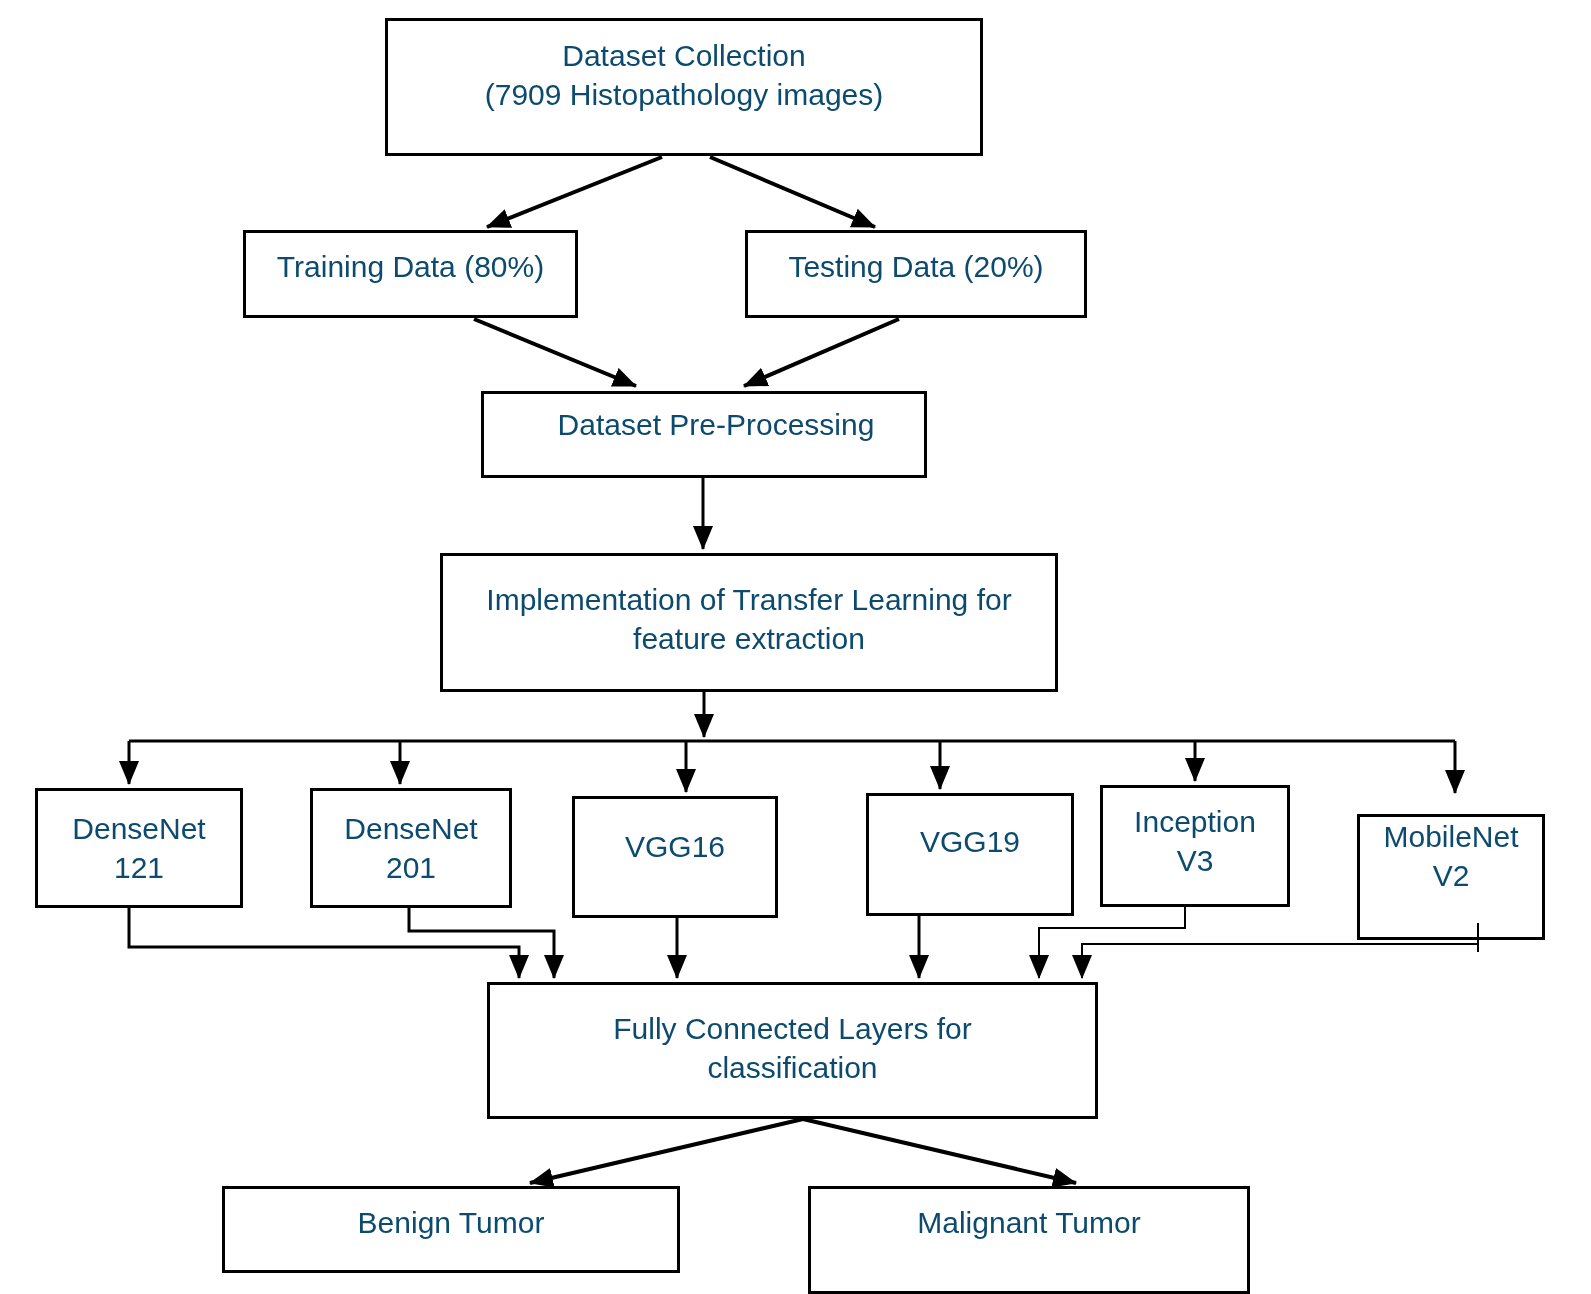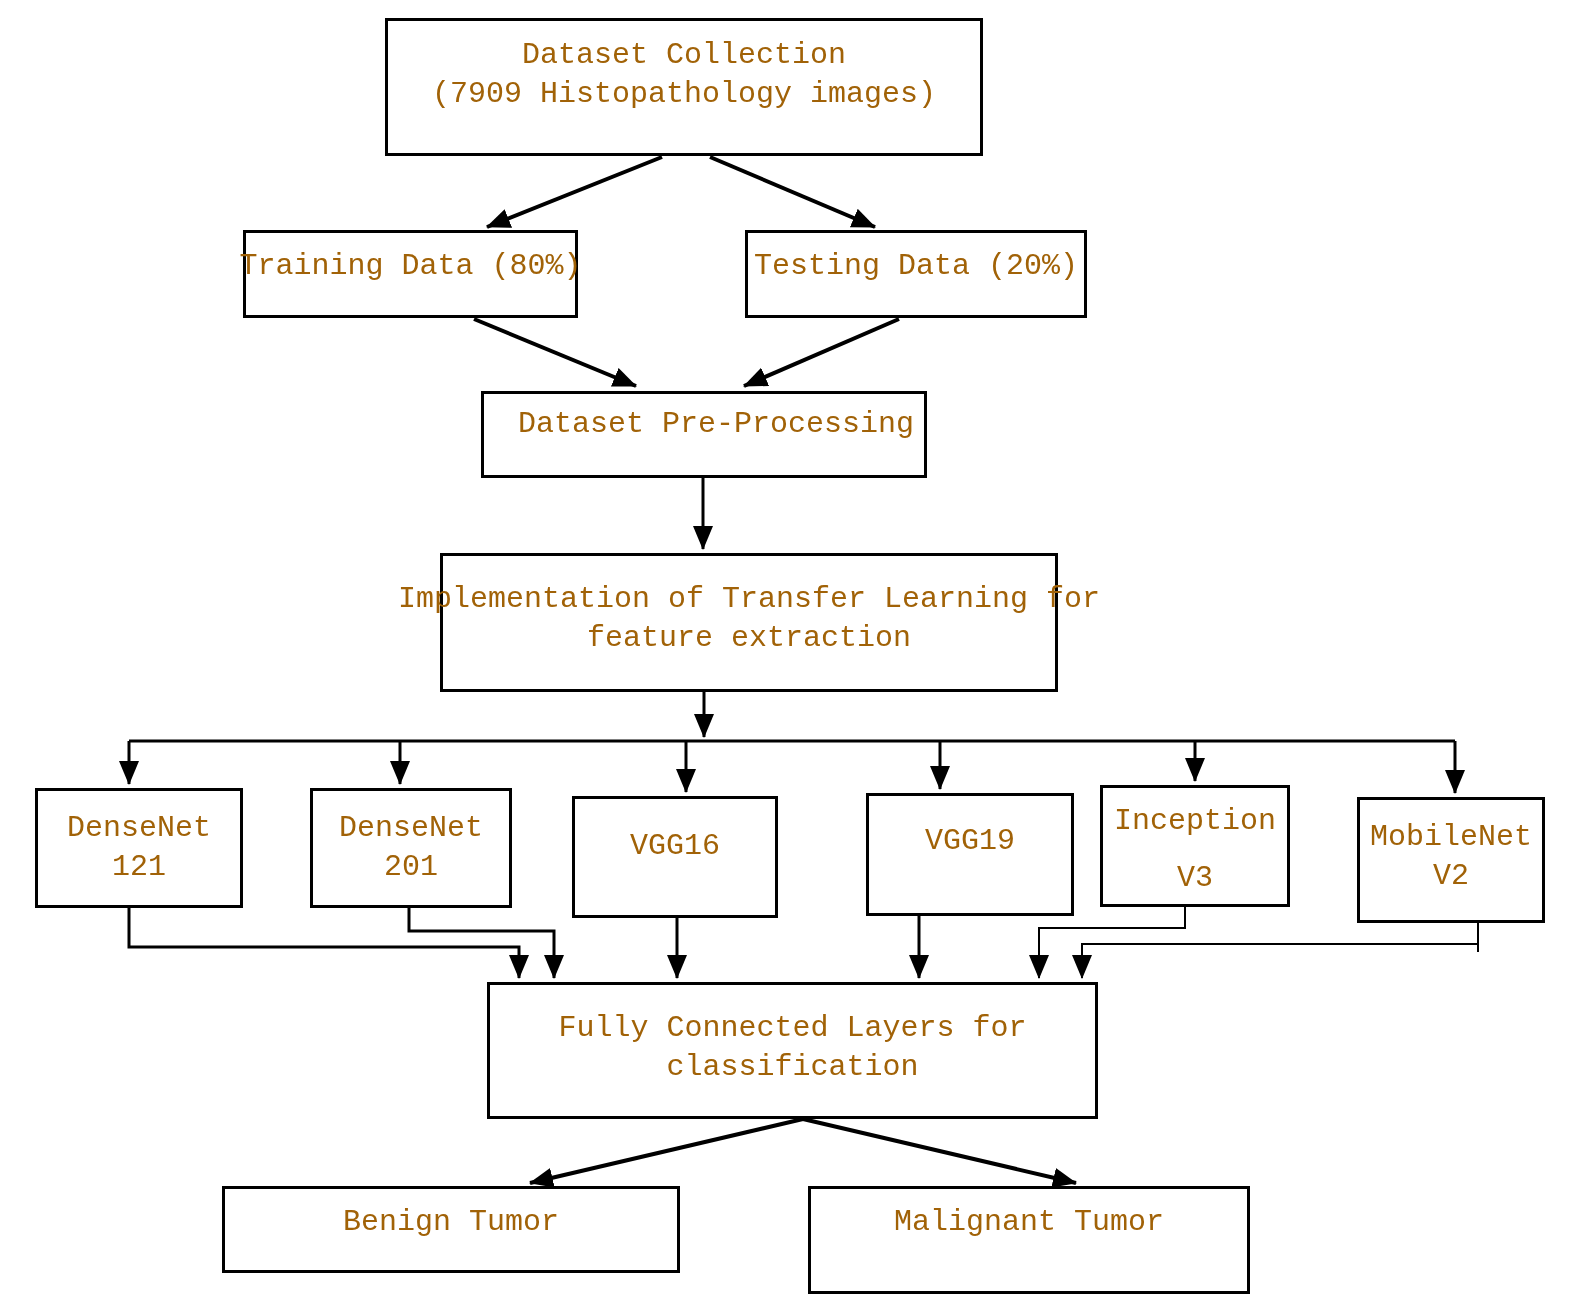--- a/index.html
+++ b/index.html
@@ -5,22 +5,22 @@
   html, body {
     margin: 0;
     padding: 0;
     background: #ffffff;
   }
   .canvas {
     position: relative;
     width: 1591px;
     height: 1294px;
     background: #ffffff;
-    font-family: Liberation Mono, monospace;
-    color: #a16207;
+    font-family: Liberation Sans, sans-serif;
+    color: #0c4a6e;
     overflow: hidden;
   }
   .node {
     position: absolute;
     box-sizing: border-box;
     border: 3px solid #000000;
     background: #ffffff;
     display: flex;
     flex-direction: column;
     align-items: center;
@@ -81,26 +81,26 @@
   </div>
 
   <div class="node" style="left:572px; top:796px; width:206px; height:122px; padding-top:28px;">
     <div class="line">VGG16</div>
   </div>
 
   <div class="node" style="left:830px; top:793px; width:208px; height:123px; padding-top:26px;margin-left:36px;">
     <div class="line">VGG19</div>
   </div>
 
-  <div class="node" style="left:1100px; top:785px; width:190px; height:122px; padding-top:14px;gap:18px;">
+  <div class="node" style="left:1100px; top:785px; width:190px; height:122px; padding-top:14px;">
     <div class="line">Inception</div>
     <div class="line">V3</div>
   </div>
 
-  <div class="node" style="left:1357px; top:797px; width:188px; height:126px; padding-top:18px;">
+  <div class="node" style="left:1357px; top:814px; width:188px; height:126px; ">
     <div class="line">MobileNet</div>
     <div class="line">V2</div>
   </div>
 
   <div class="node" style="left:487px; top:982px; width:611px; height:137px; padding-top:24px;">
     <div class="line">Fully Connected Layers for</div>
     <div class="line">classification</div>
   </div>
 
   <div class="node" style="left:182px; top:1186px; width:458px; height:87px; padding-top:14px;margin-left:40px;">

